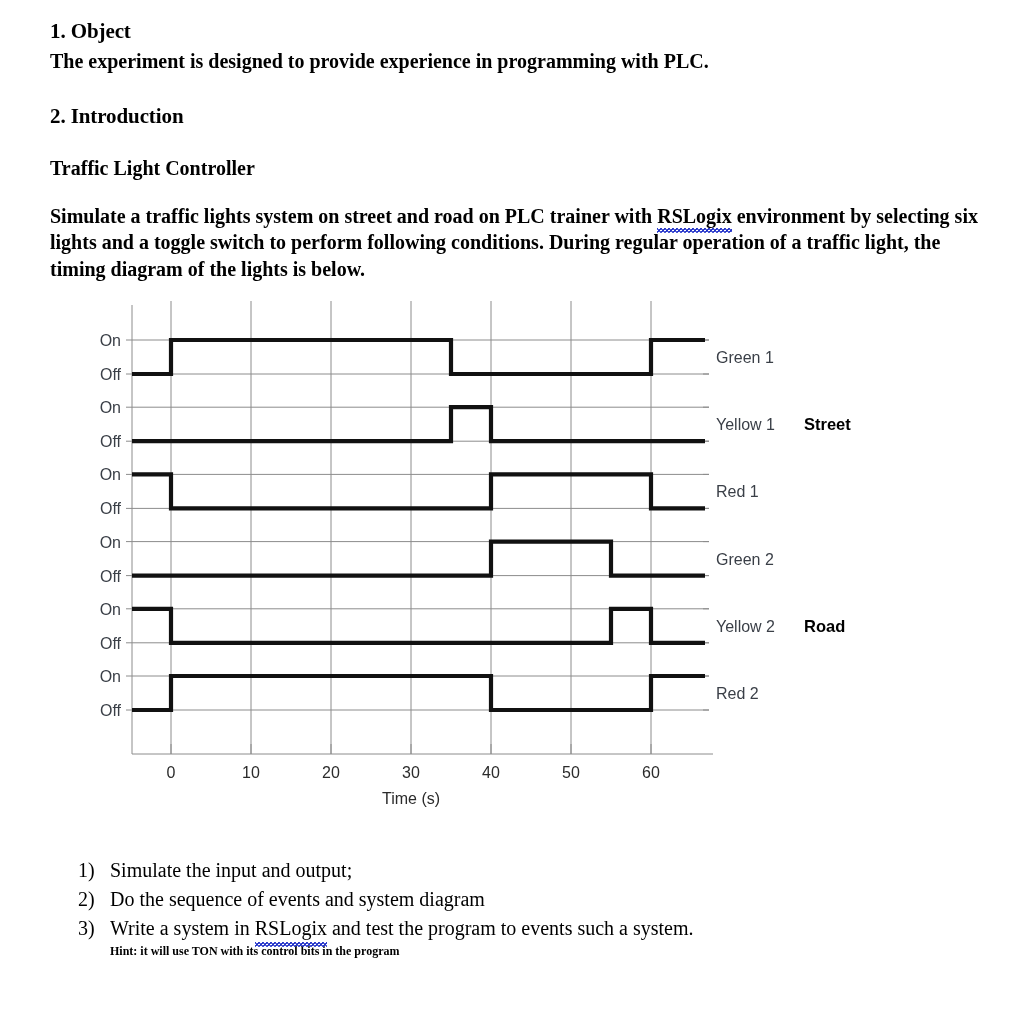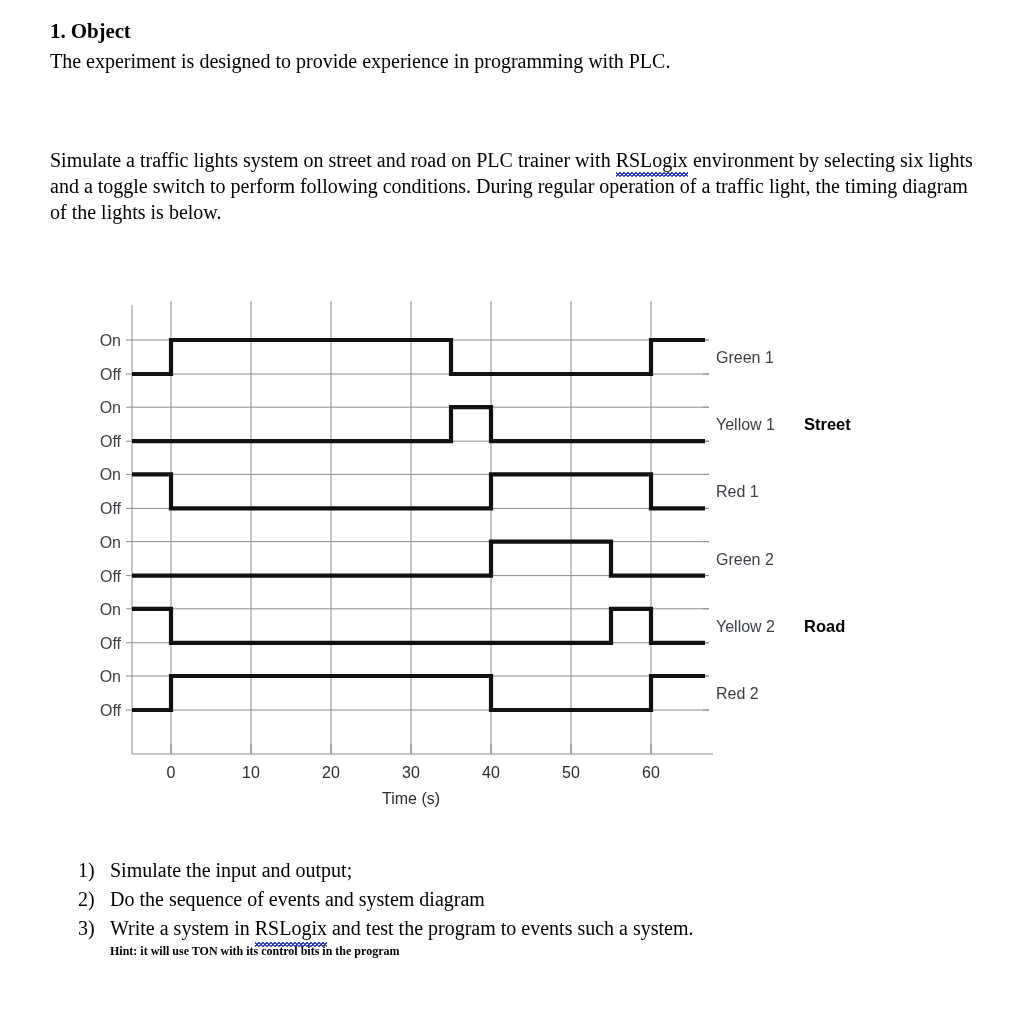--- a/index.html
+++ b/index.html
@@ -36,21 +36,21 @@
     font-size: 21px;
     font-weight: bold;
     margin: 0 0 4px 0;
     line-height: 1.25;
     letter-spacing: -0.1px;
   }
 
   p.para {
     font-family: "Liberation Serif", serif;
     font-size: 20px;
-    font-weight: normal;
+    font-weight: bold;
     margin: 0;
     line-height: 1.32;
   }
 
   .spacer-lg { height: 28px; }
   .spacer-md { height: 22px; }
 
   .subheading {
     font-family: "Liberation Serif", serif;
     font-size: 20px;
@@ -136,23 +136,25 @@
 <div class="page">
 
   <div class="doc-body">
 
     <h1 class="section-heading">1. Object</h1>
 
     <p class="para">The experiment is designed to provide experience in programming with PLC.</p>
 
     <div class="spacer-lg"></div>
 
+    <h1 class="section-heading">2. Introduction</h1>
 
     <div class="spacer-md"></div>
 
+    <div class="subheading">Traffic Light Controller</div>
 
     <div class="spacer-md"></div>
 
     <p class="para"><span>Simulate a traffic lights system on street and road on PLC trainer with </span><span class="squiggle">RSLogix</span><span> environment by selecting six lights and a toggle switch to perform following conditions. During regular operation of a traffic light, the timing diagram of the lights is below.</span></p>
   </div>
 
   <div class="figure">
     <svg width="1024" height="520" viewBox="0 0 1024 520">
       <g id="grid-layer">
           <line x1="163" y1="9" x2="163" y2="458" stroke="#8c8c8c" stroke-width="1"></line>

